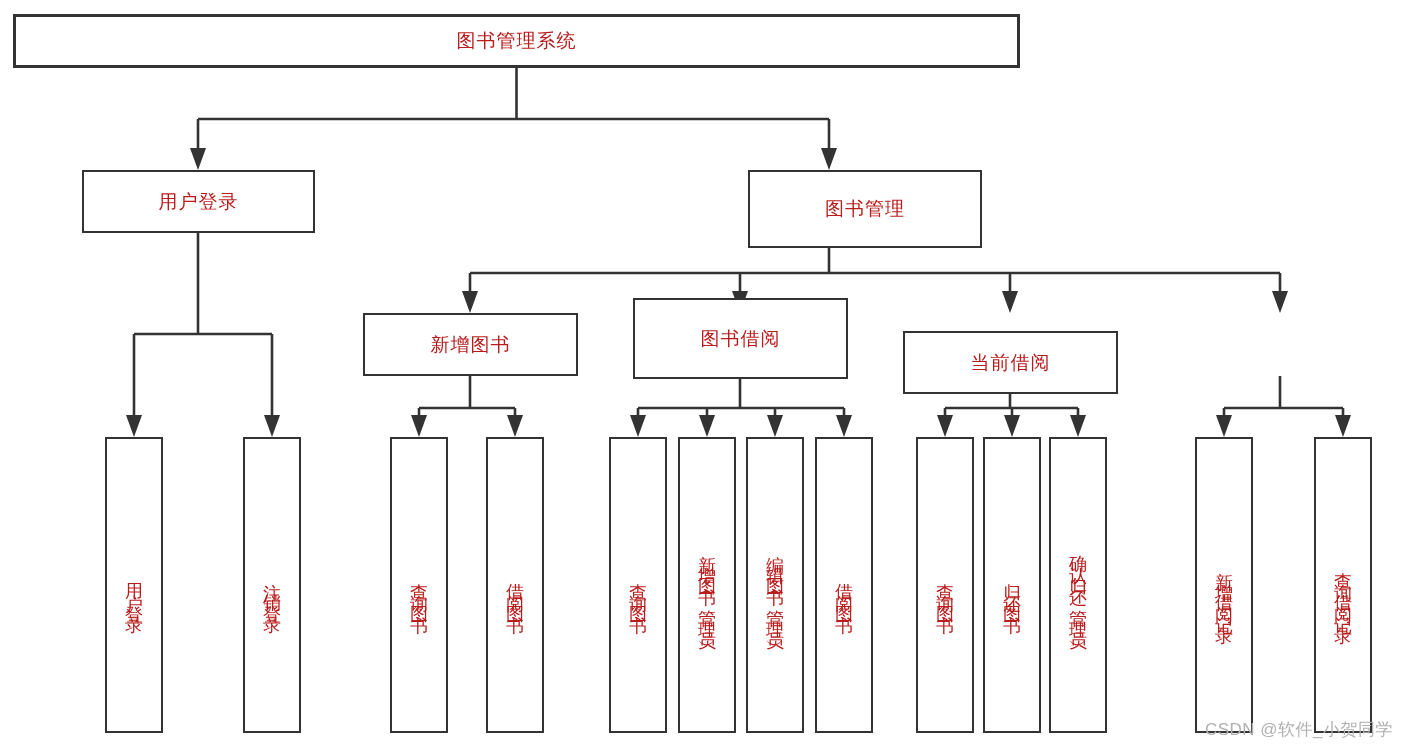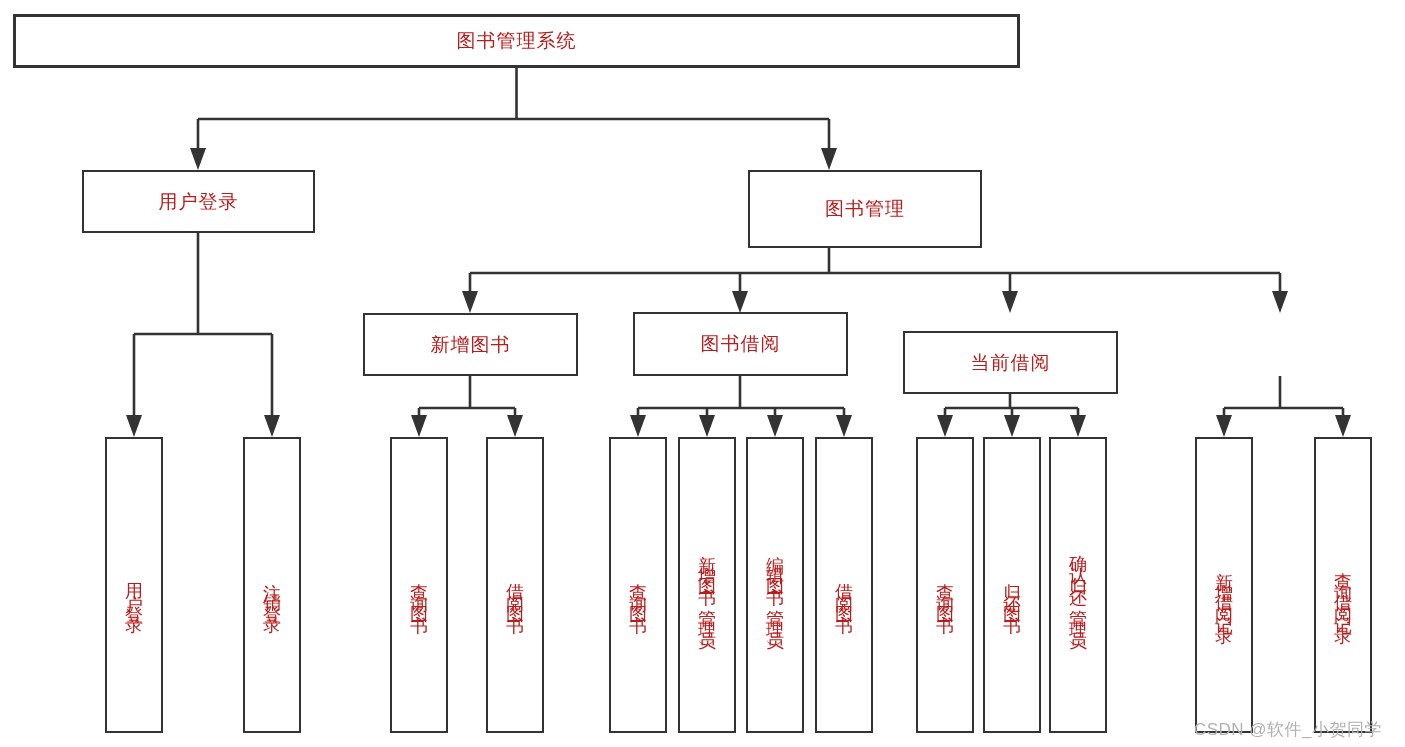--- a/index.html
+++ b/index.html
@@ -37,21 +37,21 @@
     font-size: 18px;
     letter-spacing: 11px;
     line-height: 1;
     text-indent: 11px; 
   }
   .watermark {
     position: absolute;
     left: 1183px;
     top: 718px;
     width: 210px;
-    text-align: center;
+    text-align: right;
     font-size: 17px;
     color: #b0b0b0;
     letter-spacing: 0.5px;
     z-index: 10;
     white-space: nowrap;
   }
 </style>
 </head>
 <body>
 
@@ -89,21 +89,21 @@
       <polygon points="1335,415 1351,415 1343,437"></polygon>
     </g>
   </svg>
 
   <div class="hnode root" style="left:13px;top:14px;width:1007px;height:54px">图书管理系统</div>
 
   <div class="hnode" style="left:82px;top:170px;width:233px;height:63px">用户登录</div>
   <div class="hnode" style="left:748px;top:170px;width:234px;height:78px">图书管理</div>
 
   <div class="hnode" style="left:363px;top:313px;width:215px;height:63px">新增图书</div>
-  <div class="hnode" style="left:633px;top:312px;width:215px;height:64px">图书借阅</div>
+  <div class="hnode" style="left:633px;top:298px;width:215px;height:81px">图书借阅</div>
   <div class="hnode" style="left:903px;top:331px;width:215px;height:63px">当前借阅</div>
 
   <div class="vnode" style="left:105px;top:437px;width:58px;height:296px">用户登录</div>
   <div class="vnode" style="left:243px;top:437px;width:58px;height:296px">注销登录</div>
 
   <div class="vnode" style="left:390px;top:437px;width:58px;height:296px">查询图书</div>
   <div class="vnode" style="left:486px;top:437px;width:58px;height:296px">借阅图书</div>
 
   <div class="vnode" style="left:609px;top:437px;width:58px;height:296px">查询图书</div>
   <div class="vnode" style="left:678px;top:437px;width:58px;height:296px">新增图书（管理员）</div>

